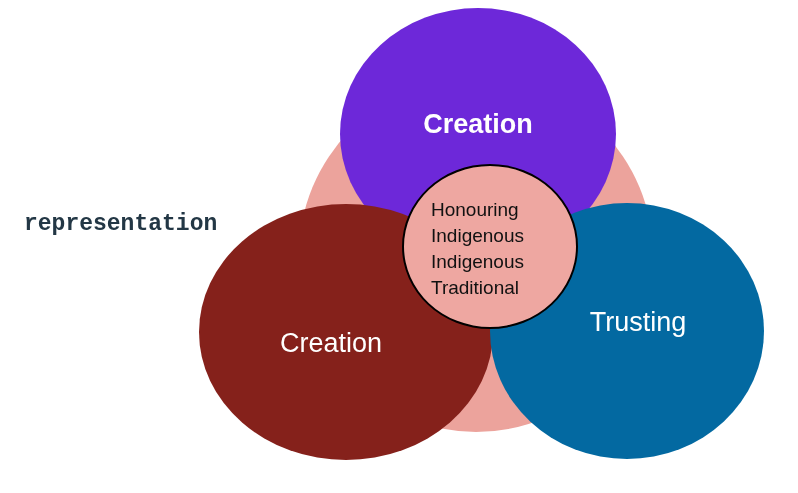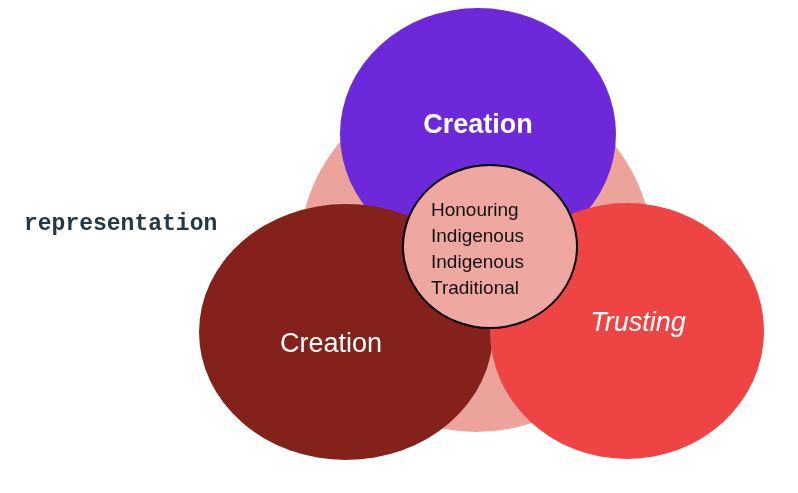--- a/index.html
+++ b/index.html
@@ -42,23 +42,22 @@
     width: 294px;
     height: 256px;
     background: #85211B;
     z-index: 3;
   }
   .trusting-circle {
     left: 490px;
     top: 203px;
     width: 274px;
     height: 256px;
-    background: #ef4444;
+    background: #0369a1;
     z-index: 4;
-    font-style: italic;
   }
   .center-circle {
     left: 402px;
     top: 164px;
     width: 176px;
     height: 165px;
     background: #EEA7A1;
     border: 2.5px solid #000000;
     box-sizing: border-box;
     z-index: 5;

